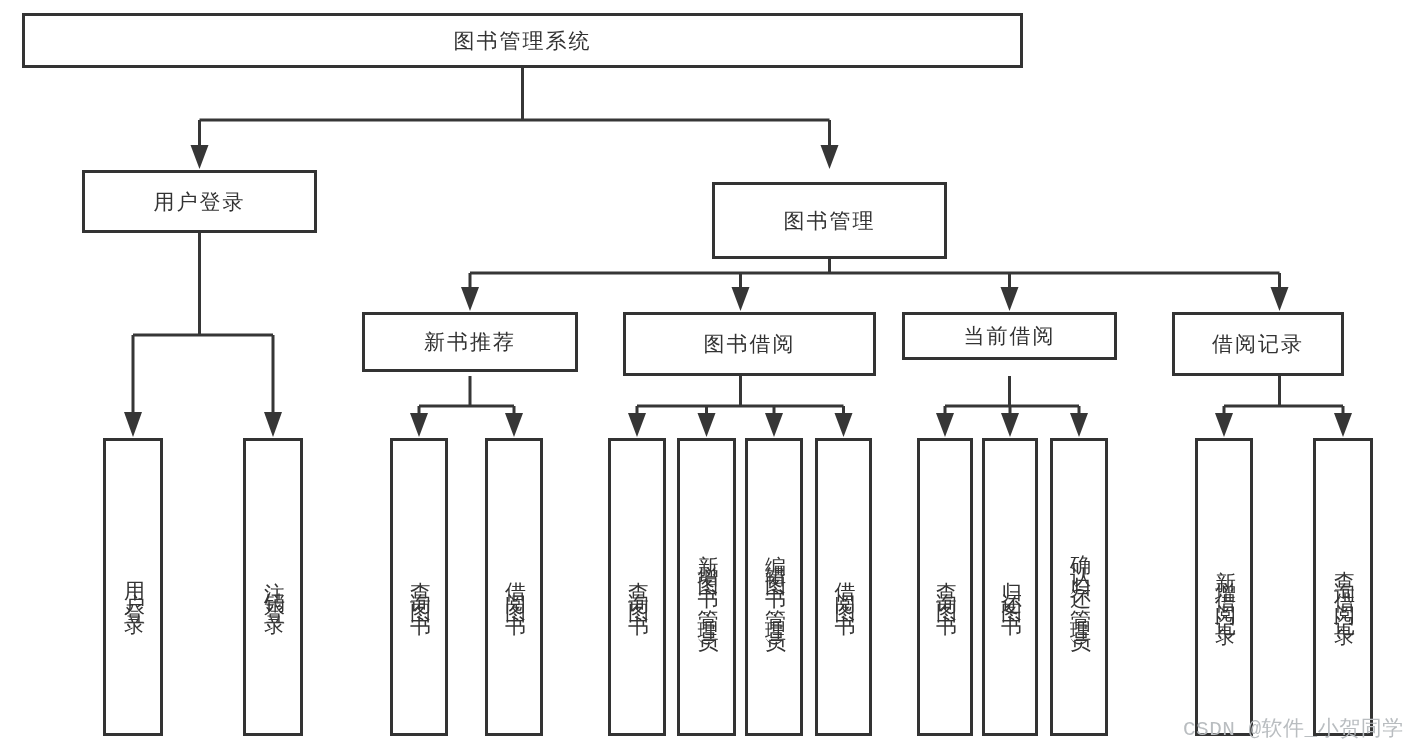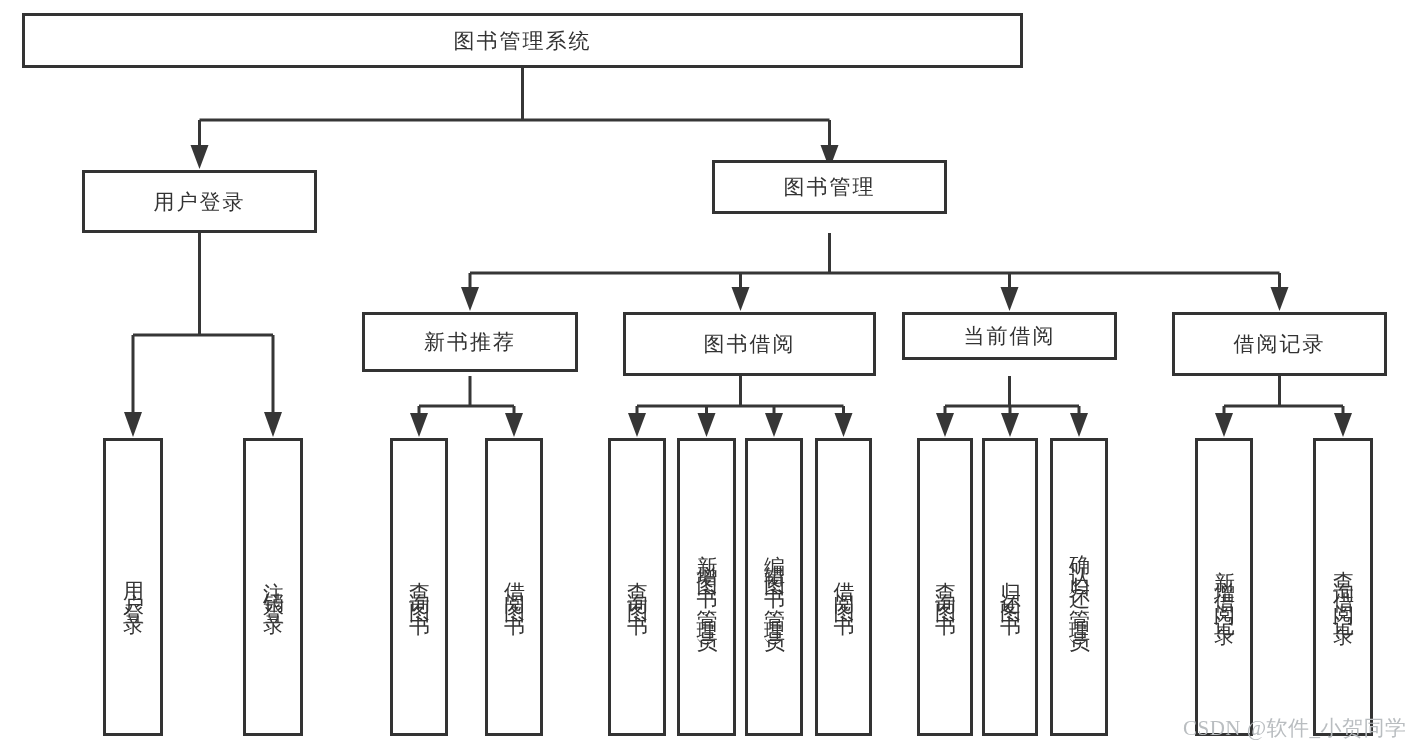--- a/index.html
+++ b/index.html
@@ -8,21 +8,21 @@
     --box-border:#333333;
     --text:#333333;
     --watermark:#b9bdc0;
   }
   html,body{margin:0;padding:0;background:#fff;}
   .stage{
     position:relative;
     width:1405px;height:747px;
     background:var(--background);
     overflow:hidden;
-    font-family:Liberation Serif, serif;
+    font-family:Liberation Mono, monospace;
     color:var(--text);
   }
   .connectors{
     position:absolute;left:0;top:0;width:1405px;height:747px;
     color:var(--line);
     pointer-events:none;
   }
   .connectors path{stroke:currentColor;stroke-width:3;fill:none;}
   .connectors polygon{fill:currentColor;stroke:none;}
   .node{
@@ -97,26 +97,26 @@
     <g>
       <path d="M1279.5 376 V406 M1224 406 H1343 M1224 406 V414 M1343 406 V414"></path>
       <polygon points="1215,413 1233,413 1224,437"></polygon>
       <polygon points="1334,413 1352,413 1343,437"></polygon>
     </g>
   </svg>
 
   <div class="node" style="left:22px;top:13px;width:1001px;height:55px">图书管理系统</div>
 
   <div class="node" style="left:82px;top:170px;width:235px;height:63px">用户登录</div>
-  <div class="node" style="left:712px;top:160px;width:235px;height:54px">图书管理</div>
+  <div class="node" style="left:712px;top:182px;width:235px;height:77px">图书管理</div>
 
   <div class="node" style="left:362px;top:312px;width:216px;height:60px">新书推荐</div>
   <div class="node" style="left:623px;top:312px;width:253px;height:64px">图书借阅</div>
   <div class="node" style="left:902px;top:312px;width:215px;height:48px">当前借阅</div>
-  <div class="node" style="left:1172px;top:312px;width:215px;height:64px">借阅记录</div>
+  <div class="node" style="left:1172px;top:312px;width:172px;height:64px">借阅记录</div>
 
   <div class="node leaf" style="left:103px;top:438px;width:60px;height:298px">
     <span class="vtext">用户登录</span>
   </div>
   <div class="node leaf" style="left:243px;top:438px;width:60px;height:298px">
     <span class="vtext">注销登录</span>
   </div>
   <div class="node leaf" style="left:390px;top:438px;width:58px;height:298px">
     <span class="vtext">查询图书</span>
   </div>

